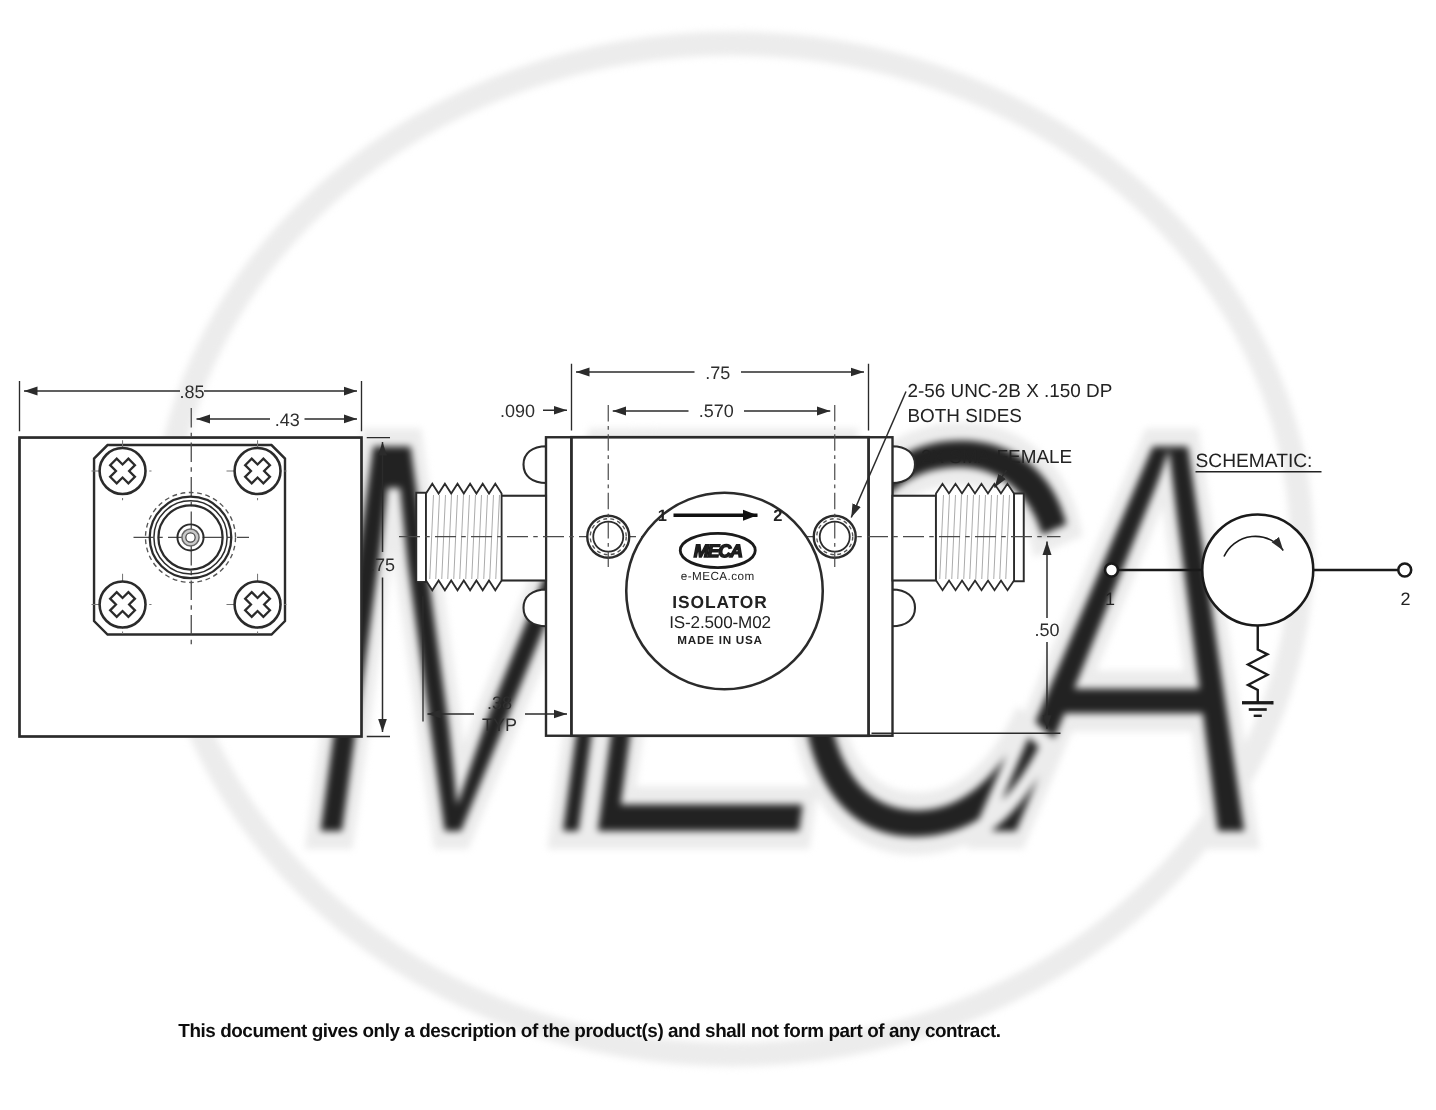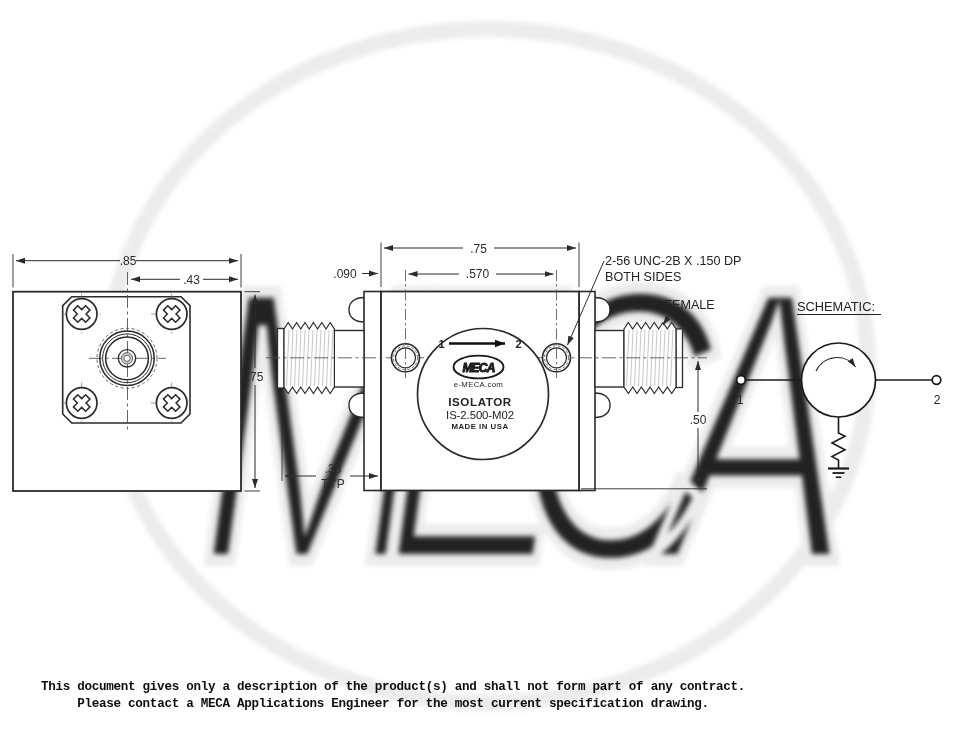--- a/index.html
+++ b/index.html
@@ -4,21 +4,21 @@
 <style>
   html,body{margin:0;padding:0;background:#fff;}
   .page{position:relative;width:957px;height:740px;background:#fff;overflow:hidden;
         font-family:"Liberation Sans",sans-serif;}
   svg{position:absolute;left:0;top:0;}
   svg text{font-family:"Liberation Sans",sans-serif;fill:#222;}
   .dim{font-size:12px;fill:#2e2e2e;}
   .callout{font-size:12.6px;fill:#232323;}
   .wm{filter:blur(2.6px);}
   .footer-line{position:absolute;left:0;width:786px;text-align:center;
-      font-family:Liberation Mono, monospace;font-size:12.6px;font-weight:bold;
+      font-family:Liberation Sans, sans-serif;font-size:12.6px;font-weight:bold;
       letter-spacing:-0.3px;color:#0d0d0d;}
   #footer1{top:680px;}
   #footer2{top:697px;}
 </style>
 </head>
 <body>
 
 <div class="page">
 <svg width="957" height="740" viewBox="0 0 957 740">
   <defs>
@@ -208,14 +208,13 @@
     <g stroke="#1a1a1a" fill="none">
       <path d="M838.5,417 V433 l6.5,3.2 l-13,6.8 l13,6.8 l-13,6.8 l6.5,3.4 V468" stroke-width="1.6"></path>
       <path d="M828,468.5 H849" stroke-width="2.2"></path>
       <path d="M832.5,473 H844.5" stroke-width="1.8"></path>
       <path d="M835.8,477.2 H841.2" stroke-width="1.6"></path>
     </g>
   </g>
 </svg>
 
 <div id="footer1" class="footer-line">This document gives only a description of the product(s) and shall not form part of any contract.</div>
-<div id="footer2" class="footer-line">Please contact a MECA Applications Engineer for the most current specification drawing.</div>
 </div>
 
 </body></html>

